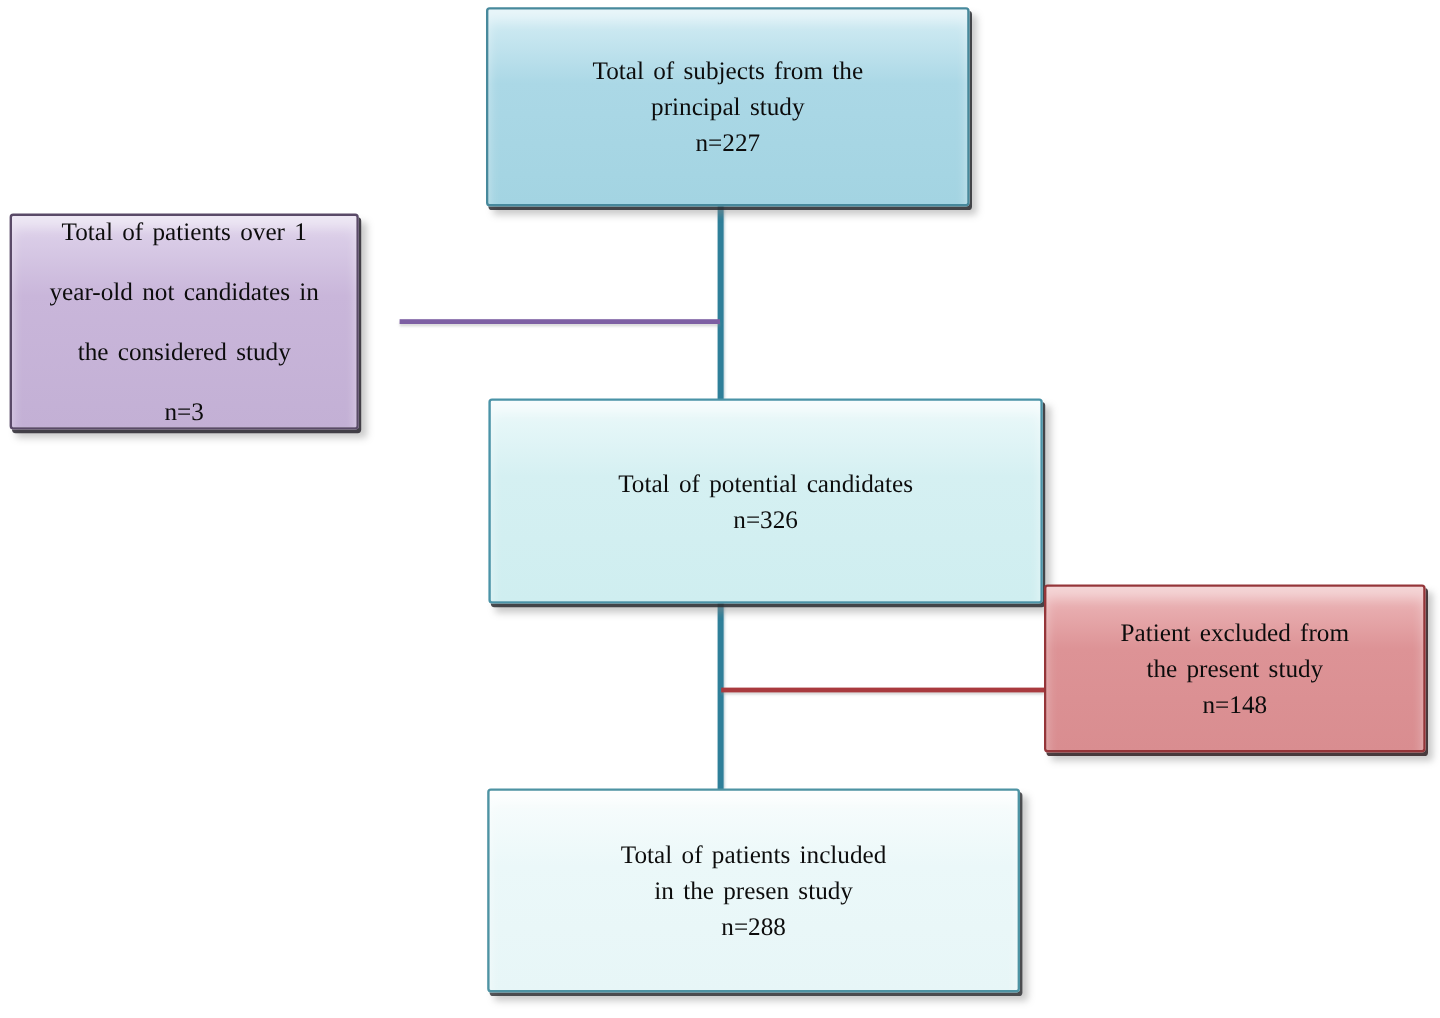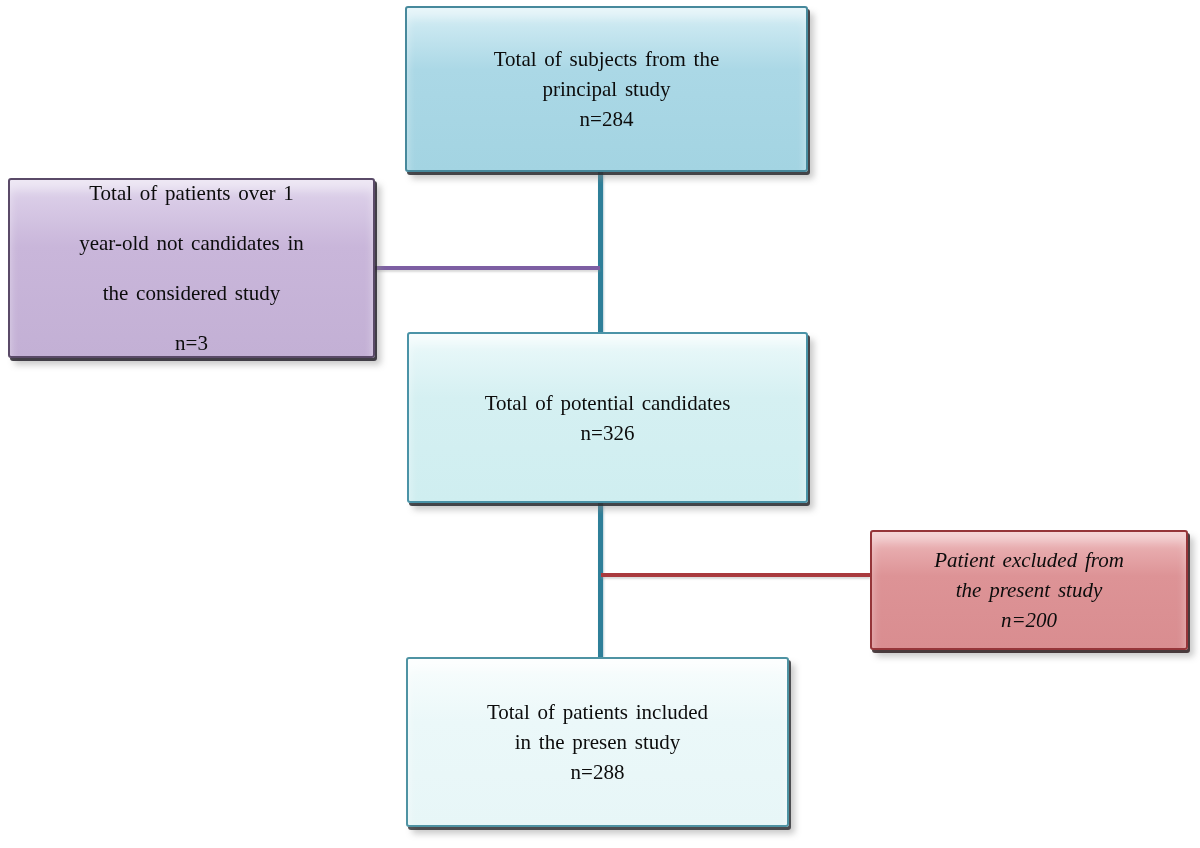--- a/index.html
+++ b/index.html
@@ -33,44 +33,43 @@
   .box .txt { white-space: nowrap; }
 
   .box-top {
     left: 405px; top: 6px; width: 403px; height: 166px;
     background: linear-gradient(180deg, #d6eef5 0%, #abd8e6 38%, #a3d4e2 100%);
     border: 2px solid #47899c;
     box-shadow: 2px 3px 0 rgba(42,44,48,0.85), 6px 7px 6px rgba(140,140,140,0.45),
                 inset 0 10px 10px rgba(255,255,255,0.45);
   }
   .box-left {
-    left: 8px; top: 178px; width: 367px; height: 180px;
+    left: 8px; top: 178px; width: 291px; height: 180px;
     background: linear-gradient(180deg, #e0d5ec 0%, #c9b6da 38%, #c3b0d5 100%);
     border: 2px solid #5a4a68;
     box-shadow: 2px 3px 0 rgba(40,36,46,0.85), 6px 7px 6px rgba(140,140,140,0.45),
                 inset 0 10px 10px rgba(255,255,255,0.45);
     gap: 20px;
   }
   .box-middle {
-    left: 407px; top: 332px; width: 401px; height: 171px;
+    left: 407px; top: 332px; width: 462px; height: 171px;
     background: linear-gradient(180deg, #ecf9fa 0%, #d5f0f2 38%, #cfeef0 100%);
     border: 2px solid #4a93a7;
     box-shadow: 2px 3px 0 rgba(42,44,48,0.85), 6px 7px 6px rgba(140,140,140,0.45),
                 inset 0 10px 10px rgba(255,255,255,0.55);
   }
   .box-right {
-    left: 870px; top: 530px; width: 318px; height: 120px;
+    left: 870px; top: 487px; width: 318px; height: 140px;
     background: linear-gradient(180deg, #eebabc 0%, #dd9396 38%, #d98d90 100%);
     border: 2px solid #953539;
     box-shadow: 2px 3px 0 rgba(48,32,34,0.85), 6px 7px 6px rgba(140,140,140,0.45),
                 inset 0 10px 10px rgba(255,255,255,0.40);
-    font-style: italic;
   }
   .box-bottom {
-    left: 406px; top: 657px; width: 383px; height: 170px;
+    left: 406px; top: 657px; width: 444px; height: 170px;
     background: linear-gradient(180deg, #f9fdfd 0%, #ebf8f9 38%, #e7f6f7 100%);
     border: 2px solid #4e93a3;
     box-shadow: 2px 3px 0 rgba(42,44,48,0.8), 6px 7px 6px rgba(140,140,140,0.45),
                 inset 0 10px 10px rgba(255,255,255,0.6);
   }
 
   .conn { position: absolute; }
   .conn-v {
     left: 598px; width: 5px;
     background: #2e7f99;
@@ -88,39 +87,39 @@
 <div class="canvas">
 
   <div class="conn conn-v seg-a"></div>
   <div class="conn conn-v seg-b"></div>
   <div class="conn conn-h conn-left"></div>
   <div class="conn conn-h conn-right"></div>
 
   <div class="box box-top">
     <div class="txt">Total of subjects from the</div>
     <div class="txt">principal study</div>
-    <div class="txt">n=284</div>
+    <div class="txt">n=227</div>
   </div>
 
   <div class="box box-left">
     <div class="txt">Total of patients over 1</div>
     <div class="txt">year-old not candidates in</div>
     <div class="txt">the considered study</div>
     <div class="txt">n=3</div>
   </div>
 
   <div class="box box-middle">
     <div class="txt">Total of potential candidates</div>
     <div class="txt">n=326</div>
   </div>
 
   <div class="box box-right">
     <div class="txt">Patient excluded from</div>
     <div class="txt">the present study</div>
-    <div class="txt">n=200</div>
+    <div class="txt">n=148</div>
   </div>
 
   <div class="box box-bottom">
     <div class="txt">Total of patients included</div>
     <div class="txt">in the presen study</div>
     <div class="txt">n=288</div>
   </div>
 
 </div>
 

